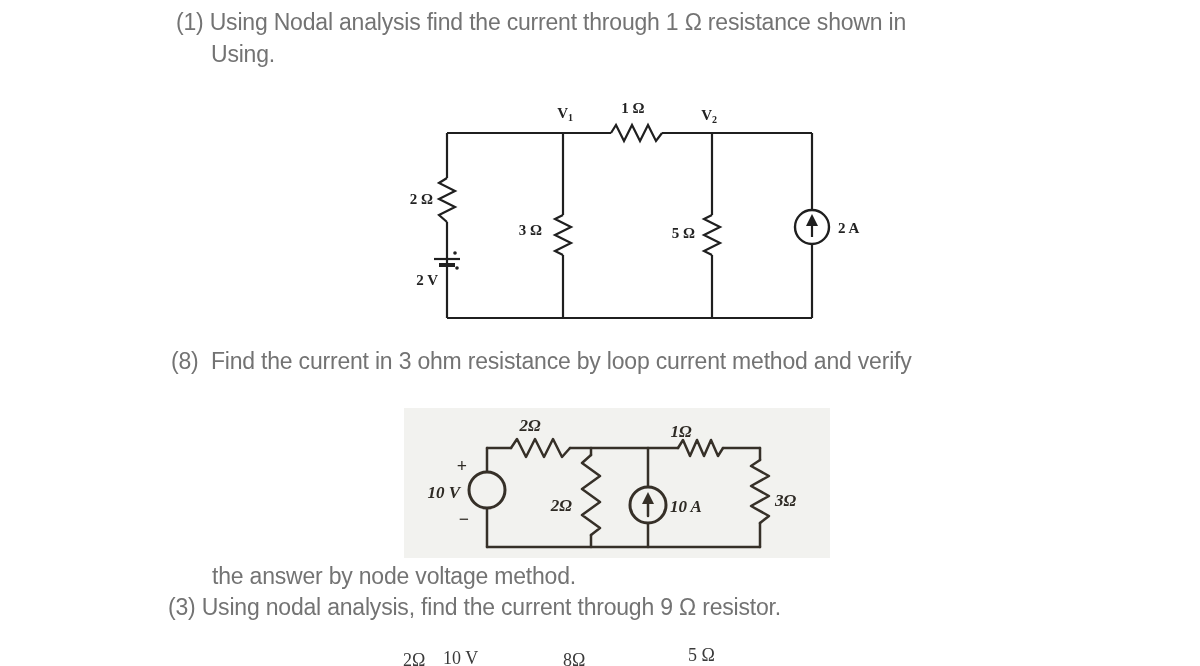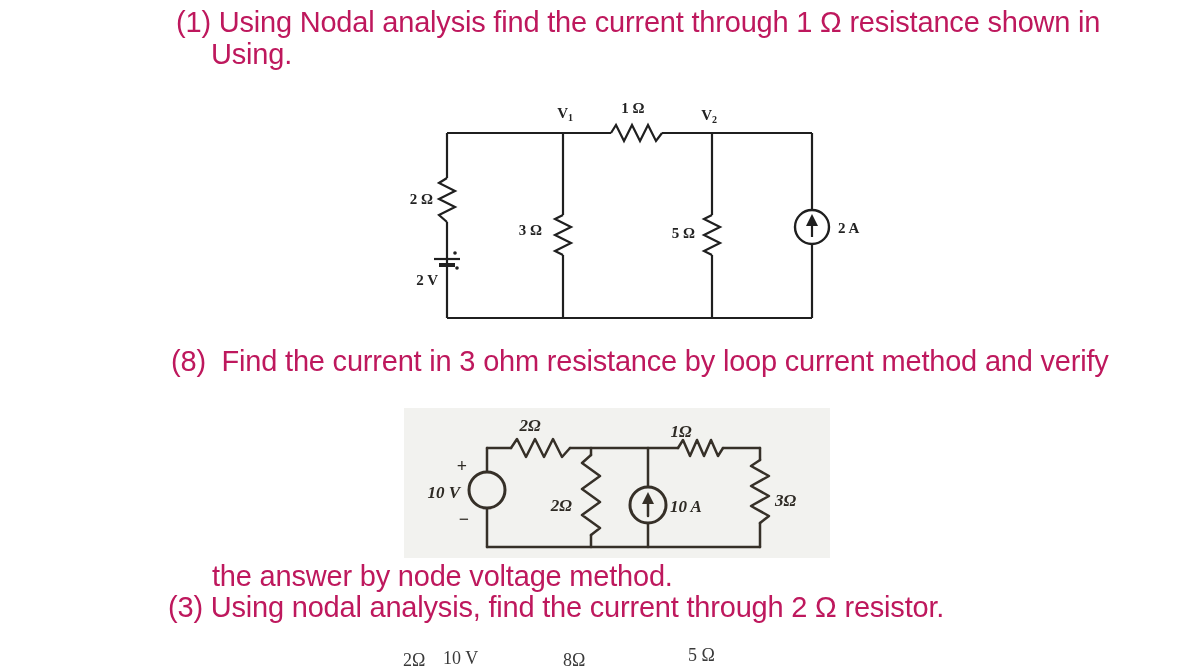--- a/index.html
+++ b/index.html
@@ -2,21 +2,21 @@
 <html><head>
 <meta charset="utf-8">
 <style>
   html,body{margin:0;padding:0;}
   body{
     width:1200px;height:666px;position:relative;overflow:hidden;
     background:#ffffff;
     font-family:"Liberation Sans",sans-serif;
   }
   .ptext{
-    position:absolute;color:#be185d;font-size:29px;line-height:27px;
+    position:absolute;color:#737373;font-size:23px;line-height:27px;
     white-space:pre;letter-spacing:-0.2px;
   }
   .figure-svg{position:absolute;}
   .c1-label{font-family:"Liberation Serif",serif;font-weight:bold;font-size:15px;fill:#232323;}
   .c1-sub{font-size:10px;}
   .c2-label{font-family:"Liberation Serif",serif;font-style:italic;font-weight:bold;font-size:17px;fill:#2e2a24;}
   .c2-sign{font-family:"Liberation Serif",serif;font-weight:bold;font-size:18px;fill:#2e2a24;font-style:normal;}
   .wire1{stroke:#1f1f1f;stroke-width:2.2;fill:none;}
   .wire2{stroke:#363028;stroke-width:2.5;fill:none;stroke-linejoin:round;stroke-linecap:round;}
   .partial-label{
@@ -24,21 +24,21 @@
     color:#3a3a3a;white-space:pre;
   }
 </style>
 </head>
 <body>
 
 <div class="ptext" style="left:176px;top:9px;">(1) Using Nodal analysis find the current through 1 Ω resistance shown in</div>
 <div class="ptext" style="left:211px;top:41px;">Using.</div>
 <div class="ptext" style="left:171px;top:348px;">(8)  Find the current in 3 ohm resistance by loop current method and verify</div>
 <div class="ptext" style="left:212px;top:563px;">the answer by node voltage method.</div>
-<div class="ptext" style="left:168px;top:594px;">(3) Using nodal analysis, find the current through 2 Ω resistor.</div>
+<div class="ptext" style="left:168px;top:594px;">(3) Using nodal analysis, find the current through 9 Ω resistor.</div>
 
 <svg class="figure-svg" style="left:390px;top:88px;" width="510" height="250" viewBox="0 0 510 250">
 
   <g>
 
     <polyline class="wire1" points="57,45 221,45"></polyline>
     <polyline class="wire1" points="272,45 422,45"></polyline>
 
     <polyline class="wire1" points="57,230 422,230"></polyline>
 

